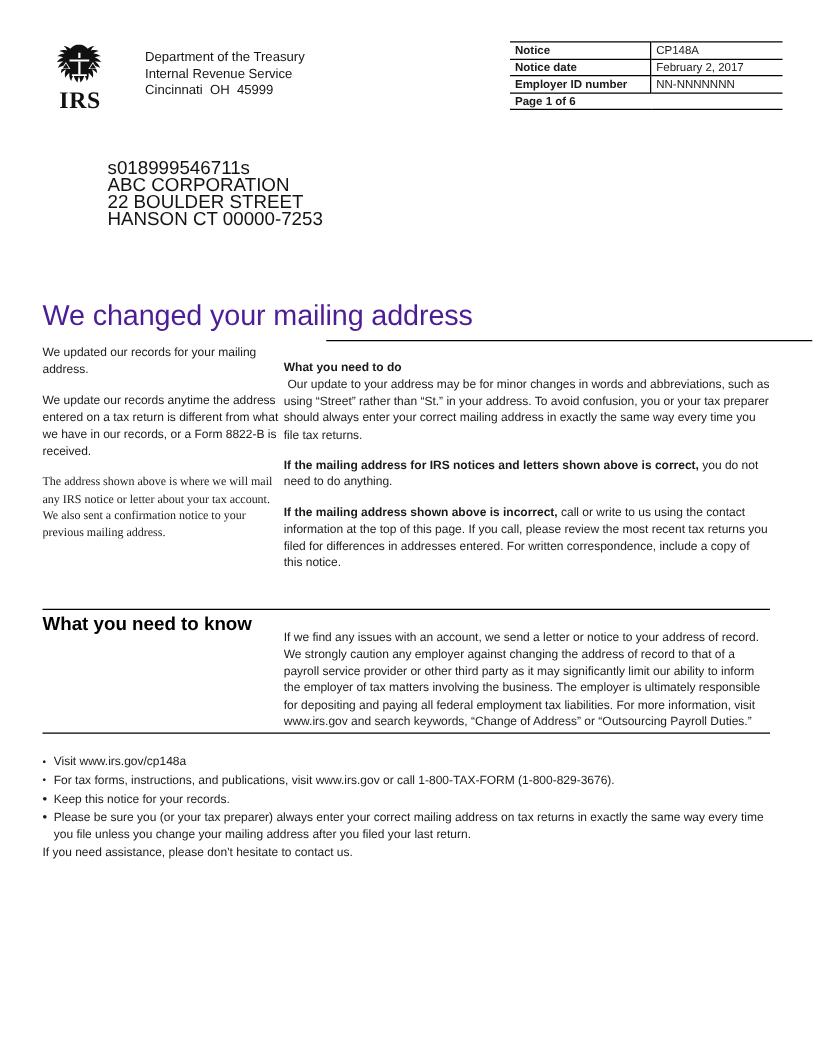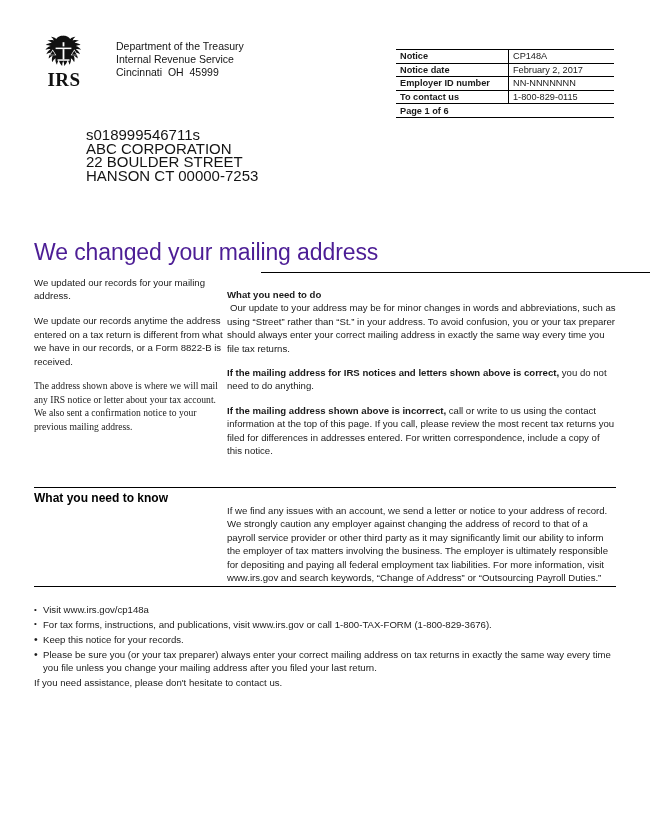--- a/index.html
+++ b/index.html
@@ -43,26 +43,25 @@
     padding-top: 7px;
     font-size: 10.5px;
     line-height: 13.2px;
     color: #141414;
     white-space: pre;
   }
 
   
   .notice-table {
     position: absolute;
-    left: 396px;
+    left: 408px;
     top: 33px;
     width: 218px;
     border-collapse: collapse;
     font-size: 9.2px;
-    margin-top: 16px;
   }
   .notice-table tr { height: 13.6px; }
   .notice-table td {
     padding: 0 0 0 4px;
     vertical-align: middle;
     line-height: 12px;
     white-space: nowrap;
   }
   .notice-table td.lbl {
     font-weight: bold;
@@ -138,21 +137,21 @@
     font-size: 9.6px;
     line-height: 13.4px;
     padding-top: 16px;
     padding-left: 0;
   }
   .col-right p { margin: 0 0 11px 0; }
   .col-right p:last-child { margin-bottom: 0; }
   .sec-label {
     width: 193px;
     flex: 0 0 193px;
-    font-size: 12px;
+    font-size: 15px;
     font-weight: bold;
     padding-top: 3px;
     color: #000;
   }
   .lead-bold { font-weight: bold; }
   .indent-first { text-indent: 3px; }
 
   ul.bullets {
     margin: 0;
     padding: 0;
@@ -216,24 +215,20 @@
         <td class="lbl">Notice</td>
         <td class="val">CP148A</td>
       </tr>
       <tr class="row">
         <td class="lbl">Notice date</td>
         <td class="val">February 2, 2017</td>
       </tr>
       <tr class="row">
         <td class="lbl">Employer ID number</td>
         <td class="val">NN-NNNNNNN</td>
-      </tr>
-      <tr class="row">
-        <td class="lbl">To contact us</td>
-        <td class="val">1-800-829-0115</td>
       </tr>
       <tr class="pagerow">
         <td class="lbl" colspan="2">Page 1 of 6</td>
       </tr>
     </tbody>
   </table>
 
   <div class="address-block">
     <div>s018999546711s</div>
     <div>ABC CORPORATION</div>

